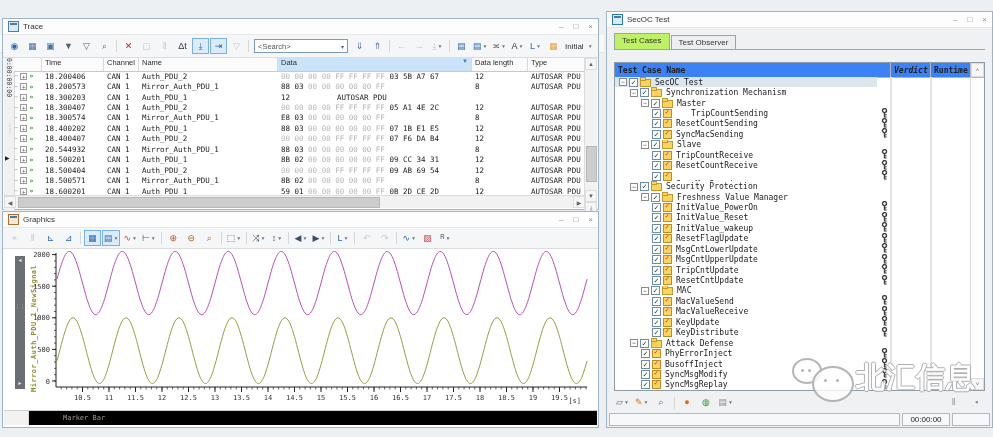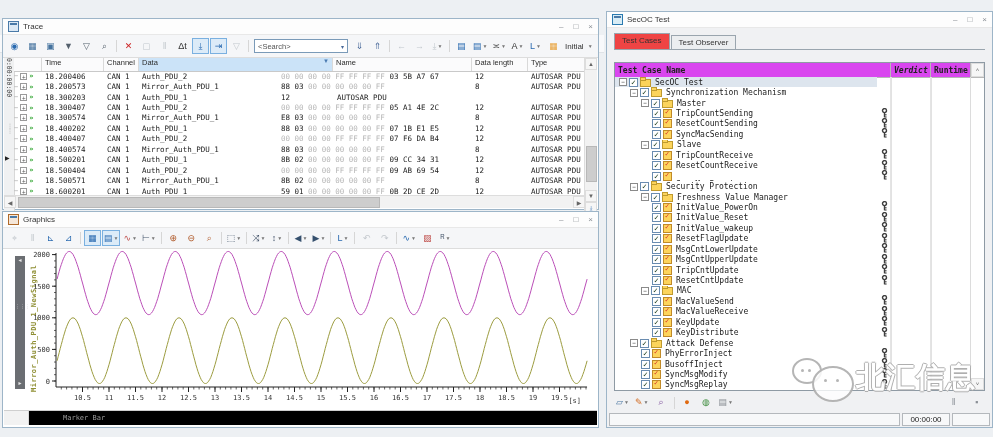--- a/index.html
+++ b/index.html
@@ -54,24 +54,24 @@
   #gfx-handle{position:absolute;left:12px;top:44px;width:10px;height:133px;background:#6b6e72;}
   #gfx-handle .ha{color:#e8e8e8;font-size:6px;text-align:center;line-height:8px;}
   #gfx-handle .grip{color:#cfcfcf;font-size:5px;text-align:center;line-height:4px;margin-top:40px;}
   #gfx-ylabel{position:absolute;left:27px;top:42px;height:138px;writing-mode:vertical-rl;transform:rotate(180deg);font:700 7px "DejaVu Sans Mono",monospace;color:#8f8f33;letter-spacing:0.5px;overflow:hidden;}
   #marker-bar{position:absolute;left:1px;right:1px;bottom:2px;height:14px;background:#000000;border-top:1px solid #cfcfcf;display:flex;align-items:center;}
   #marker-bar .mlab{font:7px "DejaVu Sans Mono",monospace;color:#9a9a9a;margin-left:34px;}
   #marker-corner{width:24px;height:100%;border-right:1px solid #d8d8d8;background:#f2f2f2;}
   
   #tabs{position:absolute;left:7px;top:22px;display:flex;align-items:flex-end;height:15px;}
   .tab{font-size:8px;color:#333;padding:2px 7px 2px 7px;border:1px solid #9aa5ae;border-bottom:none;background:#eceef0;margin-right:1px;}
-  .tab.active{background:#ef4444;position:relative;z-index:2;height:11px;text-align:right;}
+  .tab.active{background:#bef264;position:relative;z-index:2;height:11px;text-align:right;}
   #tab-line{position:absolute;left:7px;right:7px;top:37px;height:1px;background:#9aa5ae;}
   #tree-box{position:absolute;left:7px;top:50px;right:7px;height:327px;border:1px solid #8e9aa4;background:#fff;overflow:hidden;}
-  .tree-hdr{display:flex;height:14px;background:#d946ef;border-bottom:1px solid #b8b8b8;font:700 8px "DejaVu Sans Mono",monospace;color:#222;align-items:center;}
+  .tree-hdr{display:flex;height:14px;background:#3b82f6;border-bottom:1px solid #b8b8b8;font:700 8px "DejaVu Sans Mono",monospace;color:#222;align-items:center;}
   .tree-hcell{border-right:1px solid #b8b8b8;height:14px;display:flex;align-items:center;padding:0 3px;box-sizing:border-box;}
   #tree-rows{position:absolute;left:0;right:0;top:14px;bottom:0;overflow:hidden;}
   .tree-row{display:flex;align-items:center;height:10.45px;font:8px "DejaVu Sans Mono",monospace;color:#1a1a1a;white-space:nowrap;}
   .tree-row.selected .lbl-wrap{background:#dde5ee;}
   .lbl-wrap{display:flex;align-items:center;gap:2px;flex:1;height:10.45px;overflow:hidden;}
   .expander{width:8px;height:8px;border:1px solid #8a8a8a;background:#fff;font-size:6px;line-height:6px;text-align:center;color:#333;box-sizing:border-box;flex:none;}
   .cbx{width:9px;height:9px;border:1px solid #6a8cb0;background:#fff;font-size:8px;line-height:8px;text-align:center;color:#1a3a1a;box-sizing:border-box;flex:none;}
   .folder{width:11px;height:8px;background:#fcd45c;border:1px solid #bf9a2f;position:relative;box-sizing:border-box;flex:none;margin-top:1px;}
   .folder:before{content:"";position:absolute;left:-1px;top:-3px;width:4px;height:2px;background:#fcd45c;border:1px solid #bf9a2f;}
   .caseico{width:9px;height:9px;background:#fdd45c;border:1px solid #c08a28;box-sizing:border-box;flex:none;position:relative;}
@@ -157,27 +157,27 @@
     <span class="cur">▶</span>
   </div>
   <div class="trc-hdr" id="trace-header">
       <div class="trc-hcell" style="width: 28px;"></div>
       <div class="trc-hcell" style="width: 62px;">
         <span>Time</span>
       </div>
       <div class="trc-hcell" style="width: 35px;">
         <span>Channel</span>
       </div>
+      <div class="trc-hcell" style="width: 139px;">
+        <span>Name</span>
+      </div>
       <div class="trc-hcell data-col" style="width: 194px;">
         <span>Data</span>
         <span class="funnel">▼</span>
       </div>
-      <div class="trc-hcell" style="width: 139px;">
-        <span>Name</span>
-      </div>
       <div class="trc-hcell" style="width: 56px;">
         <span>Data length</span>
       </div>
       <div class="trc-hcell" style="width: 57px;">
         <span>Type</span>
       </div>
     </div>
   <div id="trace-body">
       <div class="trc-row">
         <div class="rowicons trc-cell" style="width: 28px; padding: 0px;">
@@ -268,21 +268,21 @@
         <div class="trc-cell" style="width: 194px;"><span class="gray">00 00 00 00 FF FF FF FF </span><span>07 F6 DA B4</span></div>
         <div class="trc-cell" style="width: 56px;">12</div>
         <div class="trc-cell" style="width: 57px;">AUTOSAR PDU</div>
       </div>
       <div class="trc-row">
         <div class="rowicons trc-cell" style="width: 28px; padding: 0px;">
           <span class="dash">−</span>
           <span class="plusbox">+</span>
           <span class="rxico">»</span>
         </div>
-        <div class="trc-cell" style="width: 62px;">18.400574</div>
+        <div class="trc-cell" style="width: 62px;">20.544932</div>
         <div class="trc-cell" style="width: 35px;">CAN 1</div>
         <div class="trc-cell" style="width: 139px;">Mirror_Auth_PDU_1</div>
         <div class="trc-cell" style="width: 194px;"><span>88 03 </span><span class="gray">00 00 00 00 00 FF</span></div>
         <div class="trc-cell" style="width: 56px;">8</div>
         <div class="trc-cell" style="width: 57px;">AUTOSAR PDU</div>
       </div>
       <div class="trc-row">
         <div class="rowicons trc-cell" style="width: 28px; padding: 0px;">
           <span class="dash">−</span>
           <span class="plusbox">+</span>
@@ -649,21 +649,21 @@
           <div class="vcell"></div>
           <div class="vcell"></div>
           <div class="scell"></div>
         </div>
         <div class="tree-row">
           <div class="lbl-wrap" style="padding-left: 37px;">
             <span class="cbx">✓</span>
             <span class="caseico">
               <span>✓</span>
             </span>
-            <span style="margin-left: 2px;">TripCountSending</span>
+            <span style="margin-left: 17px;">TripCountSending</span>
           </div>
           <span class="keyslot">
             <span><svg width="7" height="10" viewBox="0 0 7 10">
                 <circle cx="3.5" cy="2.6" r="2" fill="none" stroke="#3f3f3f" stroke-width="1.4"></circle>
                 <line x1="3.5" y1="4.6" x2="3.5" y2="9.3" stroke="#3f3f3f" stroke-width="1.4"></line>
                 <line x1="3.5" y1="6.8" x2="5.6" y2="6.8" stroke="#3f3f3f" stroke-width="1.1"></line>
                 <line x1="3.5" y1="9" x2="5.6" y2="9" stroke="#3f3f3f" stroke-width="1.1"></line>
               </svg></span>
           </span>
           <div class="vcell"></div>

